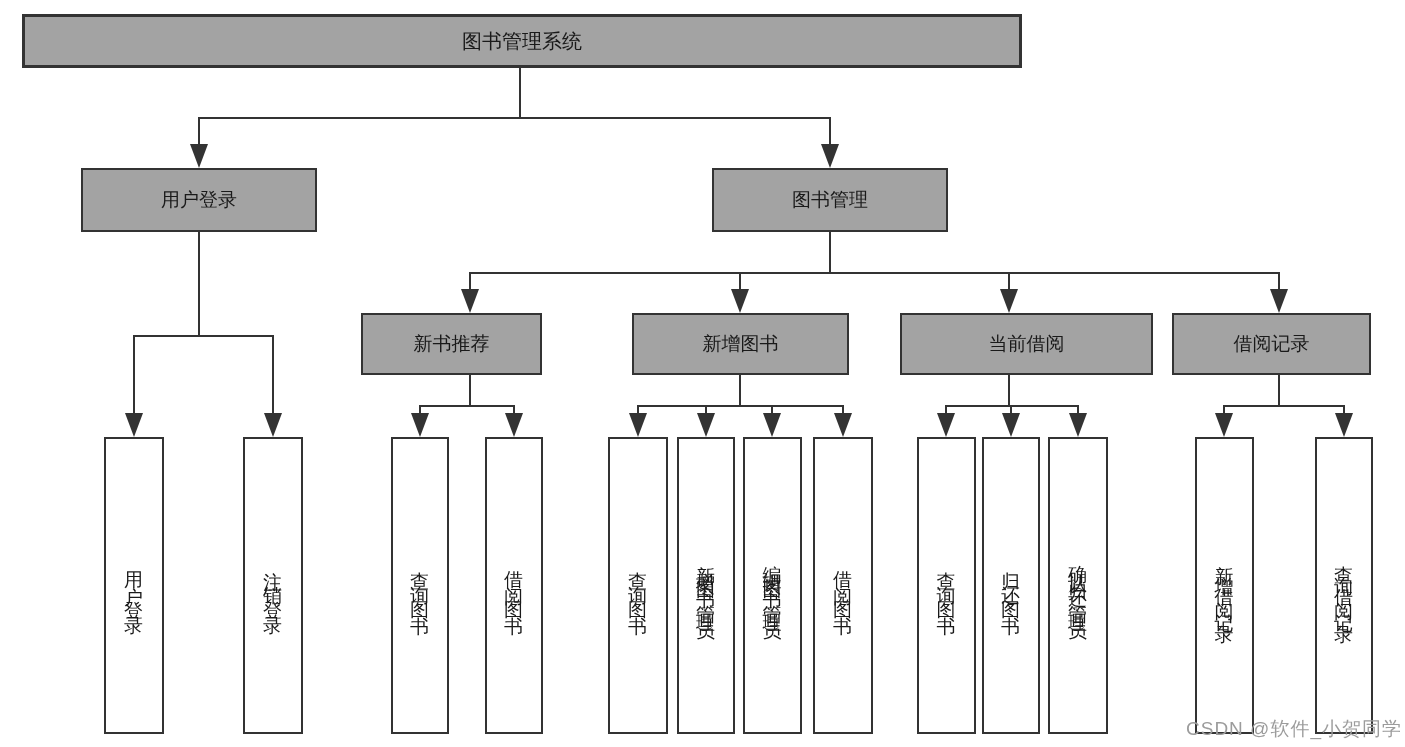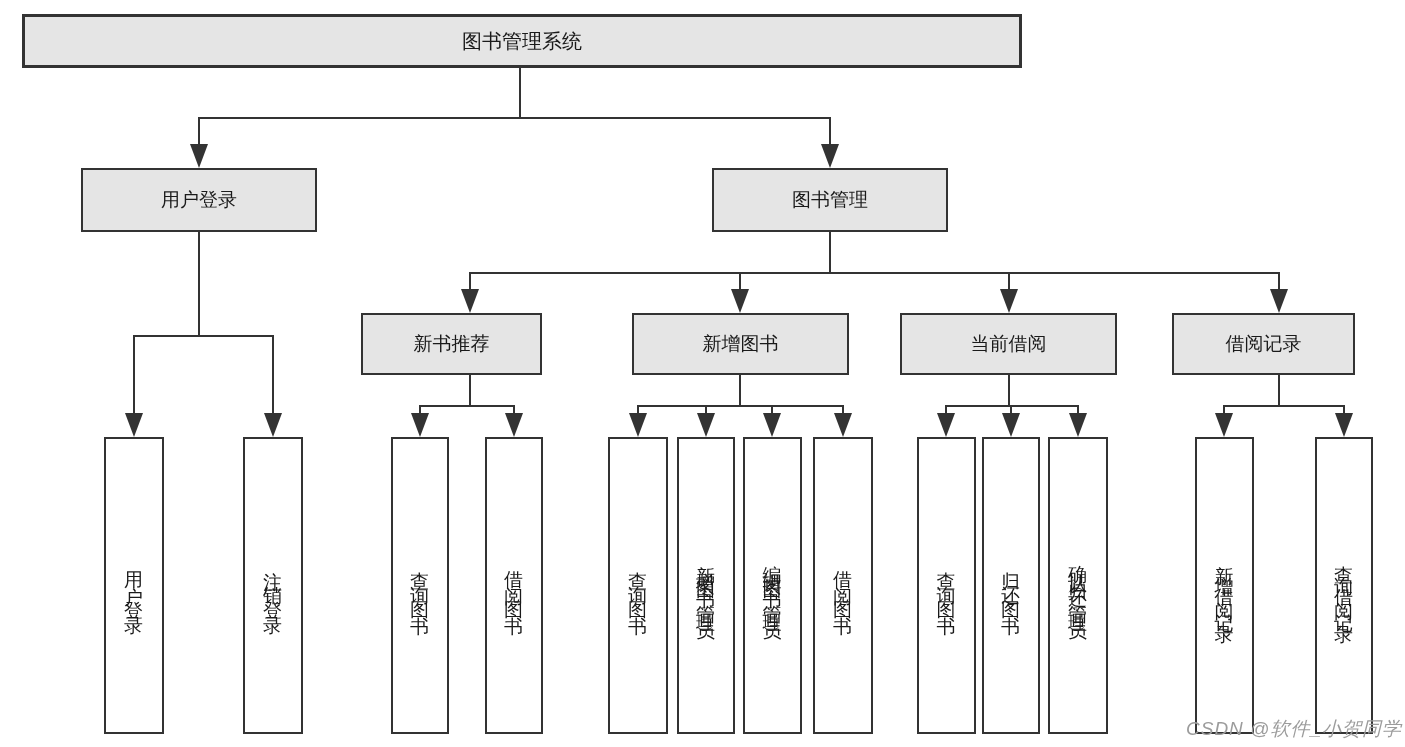--- a/index.html
+++ b/index.html
@@ -2,21 +2,21 @@
 <html><head>
 <meta charset="utf-8">
 <style>
   html,body{margin:0;padding:0;background:#ffffff;}
   #stage{
     position:relative;width:1405px;height:747px;background:#ffffff;
     font-family:"Liberation Sans","DejaVu Sans",sans-serif;color:#1a1a1a;overflow:hidden;
   }
   
   .box{
-    position:absolute;box-sizing:border-box;border:2px solid #333333;background:#e5e5e5;
+    position:absolute;box-sizing:border-box;border:2px solid #333333;background:#a3a3a3;
     display:flex;align-items:center;justify-content:center;white-space:nowrap;
   }
   .root{border-width:3px;font-size:20px;}
   .l2{top:168px;height:64px;font-size:19px;}
   .l3{top:313px;height:62px;font-size:19px;}
   .vbox{
     position:absolute;box-sizing:border-box;border:2px solid #333333;background:#ffffff;
     top:437px;height:297px;display:flex;align-items:center;justify-content:center;
   }
   .vtext{writing-mode:vertical-rl;text-orientation:mixed;font-size:19px;line-height:1;}
@@ -28,21 +28,21 @@
   .vl{width:2px;}
   .hl{height:2px;}
   
   .ar{position:absolute;width:2px;background:#333333;}
   .ar::after{
     content:"";position:absolute;bottom:-24px;left:-8px;width:0;height:0;
     border-left:9px solid transparent;border-right:9px solid transparent;border-top:24px solid #333333;
   }
   .wm{
     position:absolute;left:1186px;top:716px;font-size:19px;color:#9c9c9c;
-    z-index:10;white-space:nowrap;letter-spacing:1px;font-style:italic;
+    z-index:10;white-space:nowrap;letter-spacing:1px;
   }
 </style>
 </head>
 <body>
 
 <div id="stage">
 
   <div class="seg vl" style="left:519px;top:68px;height:49px"></div>
   <div class="seg hl" style="left:198px;top:117px;width:633px"></div>
   <div class="ar" style="left:198px;top:117px;height:27px"></div>
@@ -93,24 +93,24 @@
   <div class="box l2" style="left:712px;width:236px">
     <span>图书管理</span>
   </div>
 
   <div class="box l3" style="left:361px;width:181px">
     <span>新书推荐</span>
   </div>
   <div class="box l3" style="left:632px;width:217px">
     <span>新增图书</span>
   </div>
-  <div class="box l3" style="left:900px;width:217px">
+  <div class="box l3" style="left:900px;width:253px">
     <span>当前借阅</span>
   </div>
-  <div class="box l3" style="left:1172px;width:183px">
+  <div class="box l3" style="left:1172px;width:199px">
     <span>借阅记录</span>
   </div>
 
   <div class="vbox" style="left:104px;width:60px">
     <span class="vtext sp-wide">用户登录</span>
   </div>
   <div class="vbox" style="left:243px;width:60px">
     <span class="vtext sp-wide">注销登录</span>
   </div>
 

